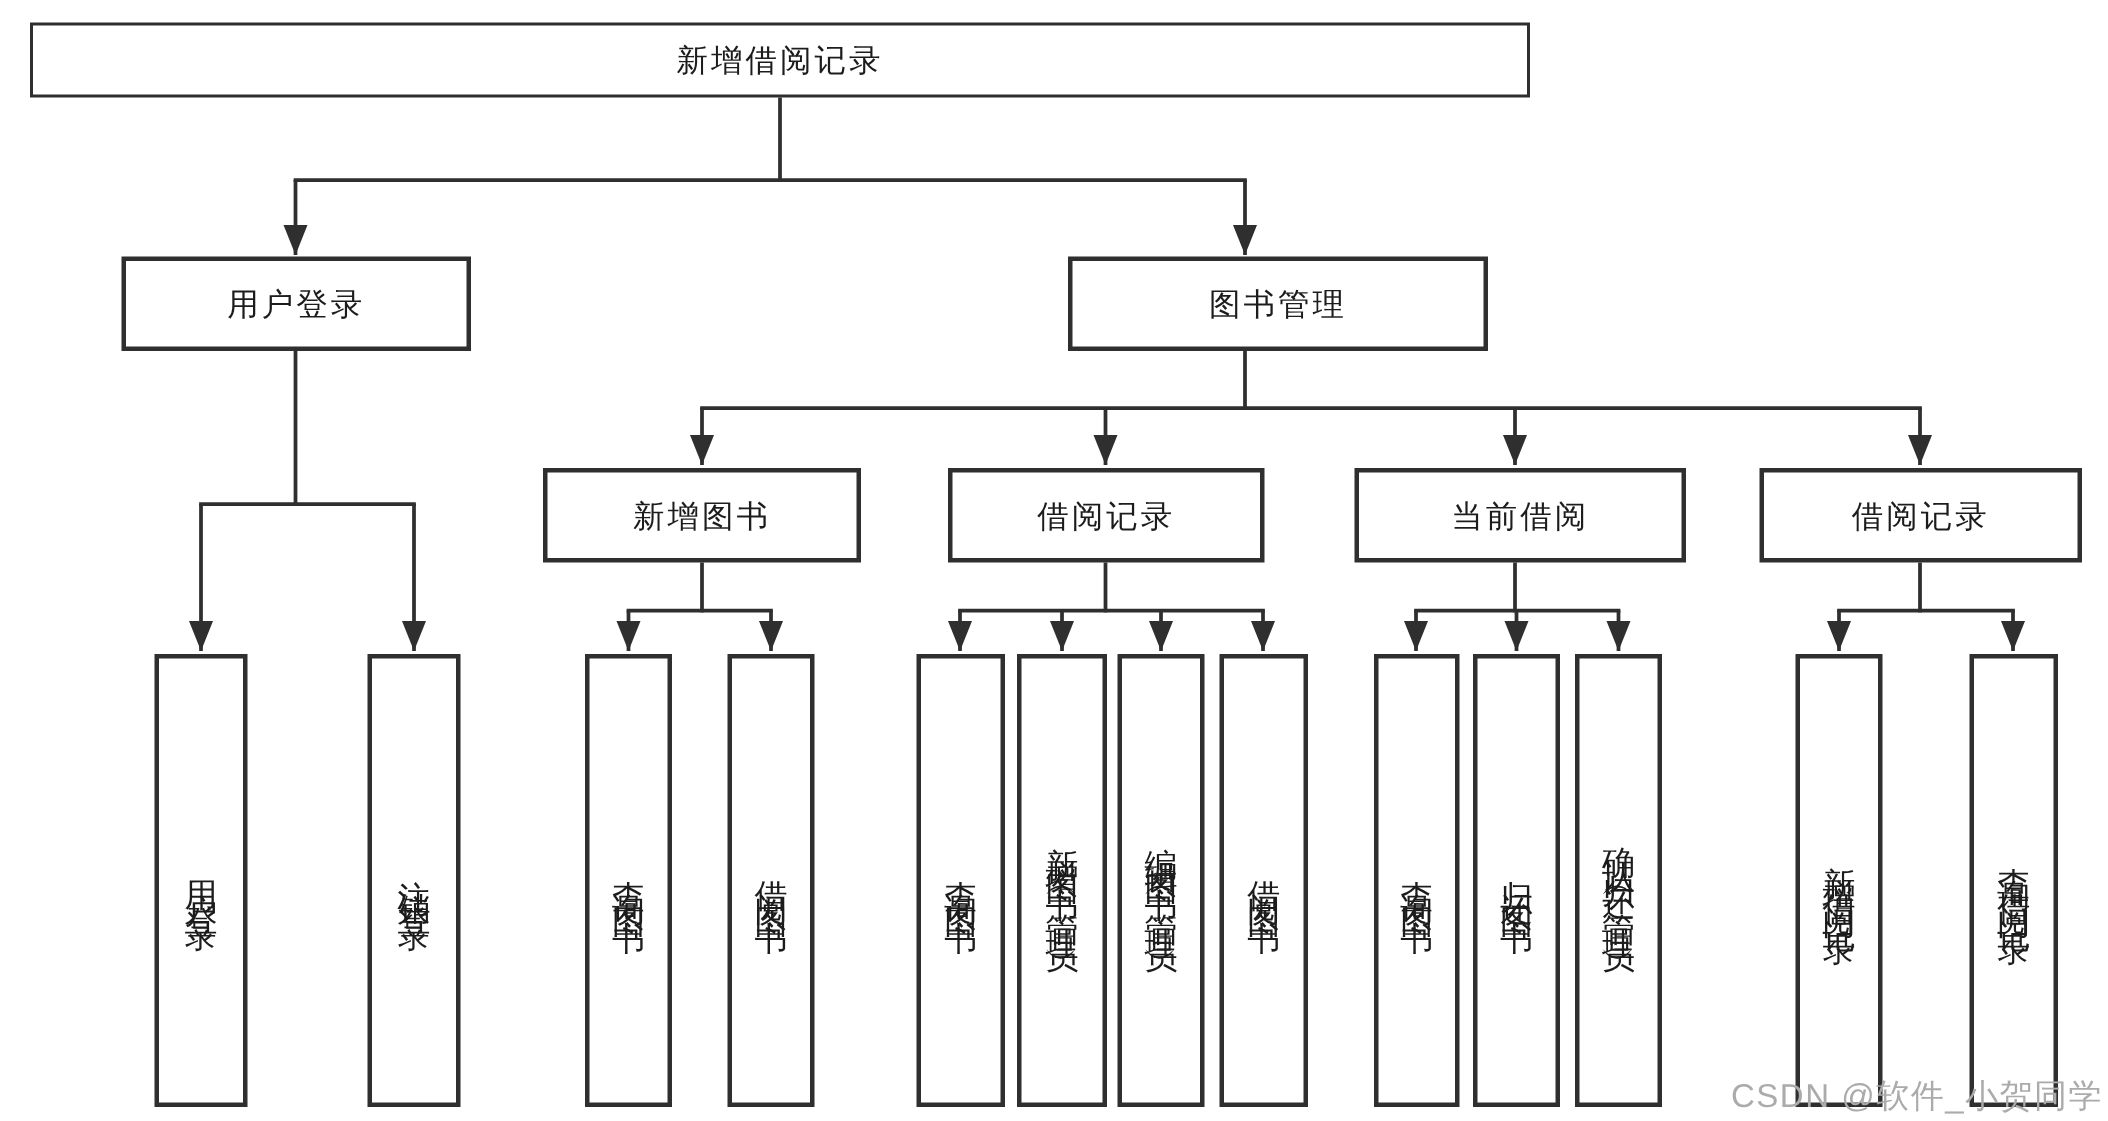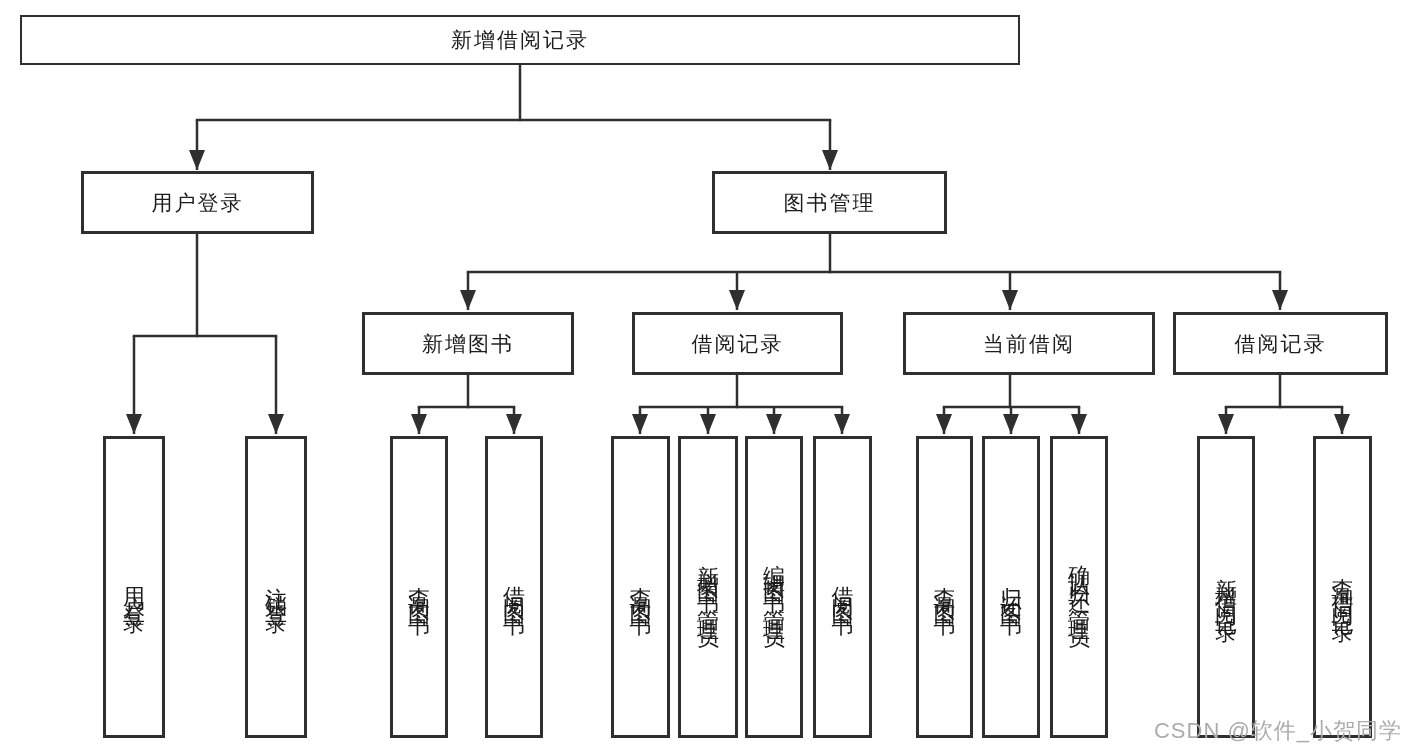--- a/index.html
+++ b/index.html
@@ -48,24 +48,24 @@
   .node .vlabel {
     writing-mode: vertical-rl;
     text-orientation: mixed;
     font-size: 22px;
     letter-spacing: 9px;
     line-height: 1;
     white-space: nowrap;
   }
   #node-root          { left: 20px;   top: 15px;  width: 1000px; height: 50px; border-width: 2px; }
   #node-user-login    { left: 81px;   top: 171px; width: 233px;  height: 63px; }
-  #node-book-mgmt     { left: 712px;  top: 171px; width: 235px;  height: 63px; }
+  #node-book-mgmt     { left: 712px;  top: 171px; width: 280px;  height: 63px; }
   #node-new-book      { left: 362px;  top: 312px; width: 212px;  height: 63px; }
   #node-book-borrow   { left: 632px;  top: 312px; width: 211px;  height: 63px; }
-  #node-current-borrow{ left: 903px;  top: 312px; width: 252px;  height: 63px; }
+  #node-current-borrow{ left: 903px;  top: 312px; width: 221px;  height: 63px; }
   #node-borrow-records{ left: 1173px; top: 312px; width: 215px;  height: 63px; }
   .leaf { top: 436px; height: 302px; }
   #leaf-1  { left: 103px;  width: 62px; }
   #leaf-2  { left: 245px;  width: 62px; }
   #leaf-3  { left: 390px;  width: 58px; }
   #leaf-4  { left: 485px;  width: 58px; }
   #leaf-5  { left: 611px;  width: 59px; }
   #leaf-6  { left: 678px;  width: 60px; }
   #leaf-7  { left: 745px;  width: 58px; }
   #leaf-8  { left: 813px;  width: 59px; }

